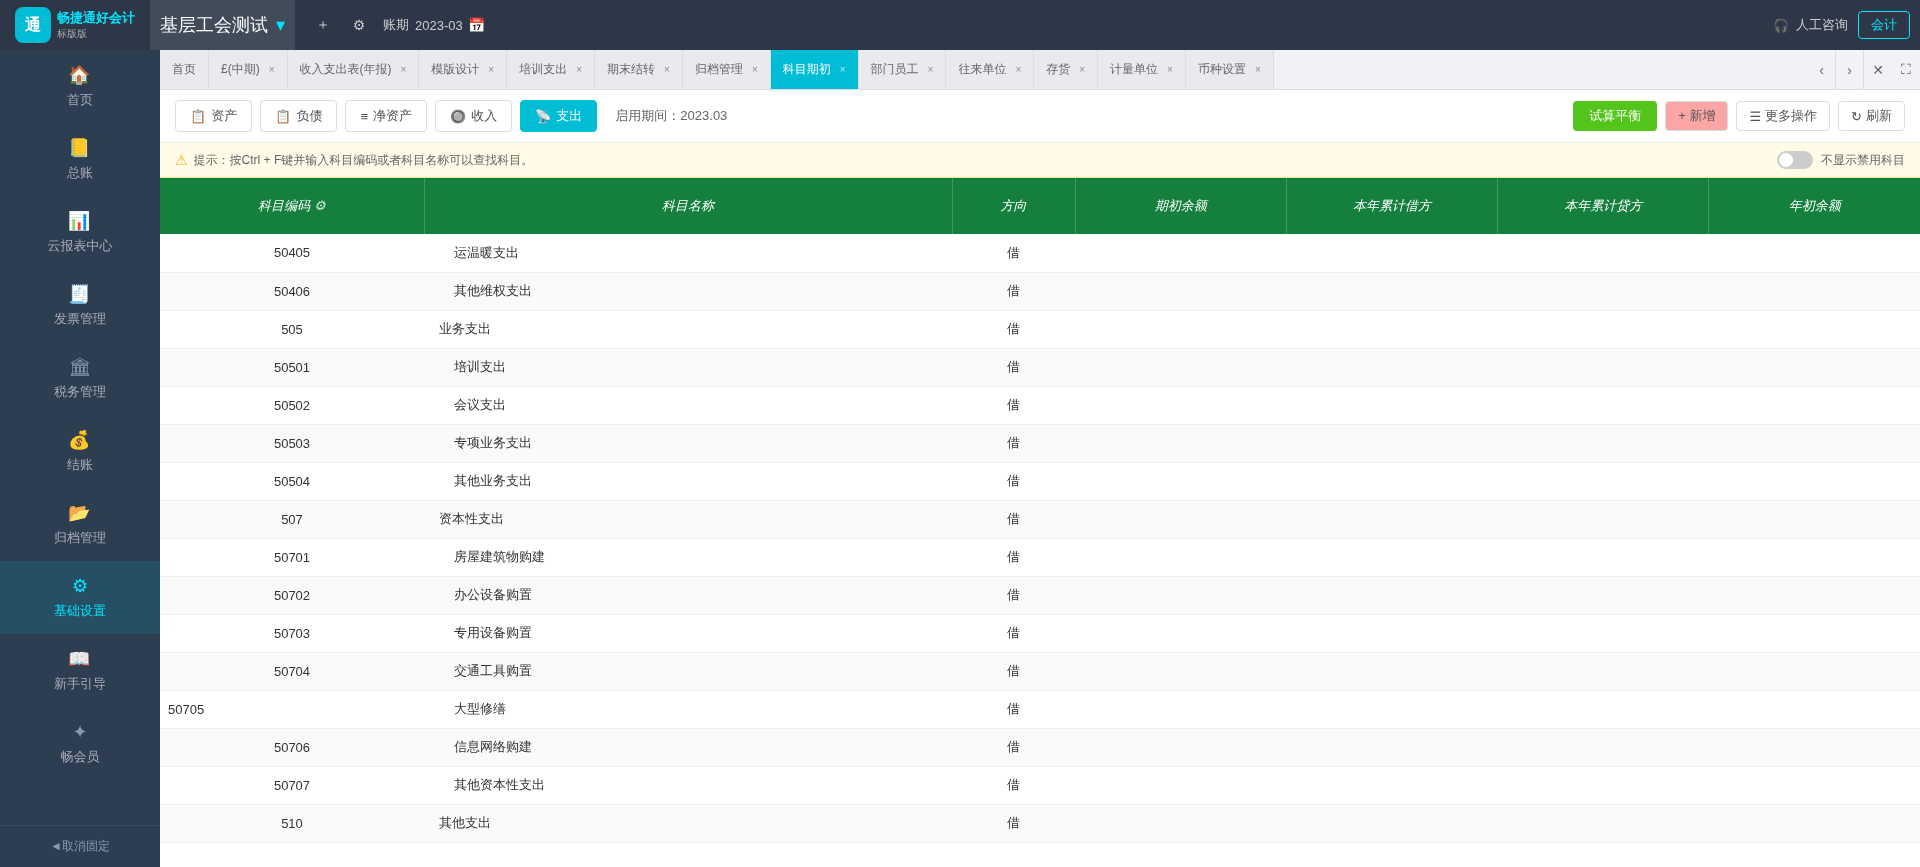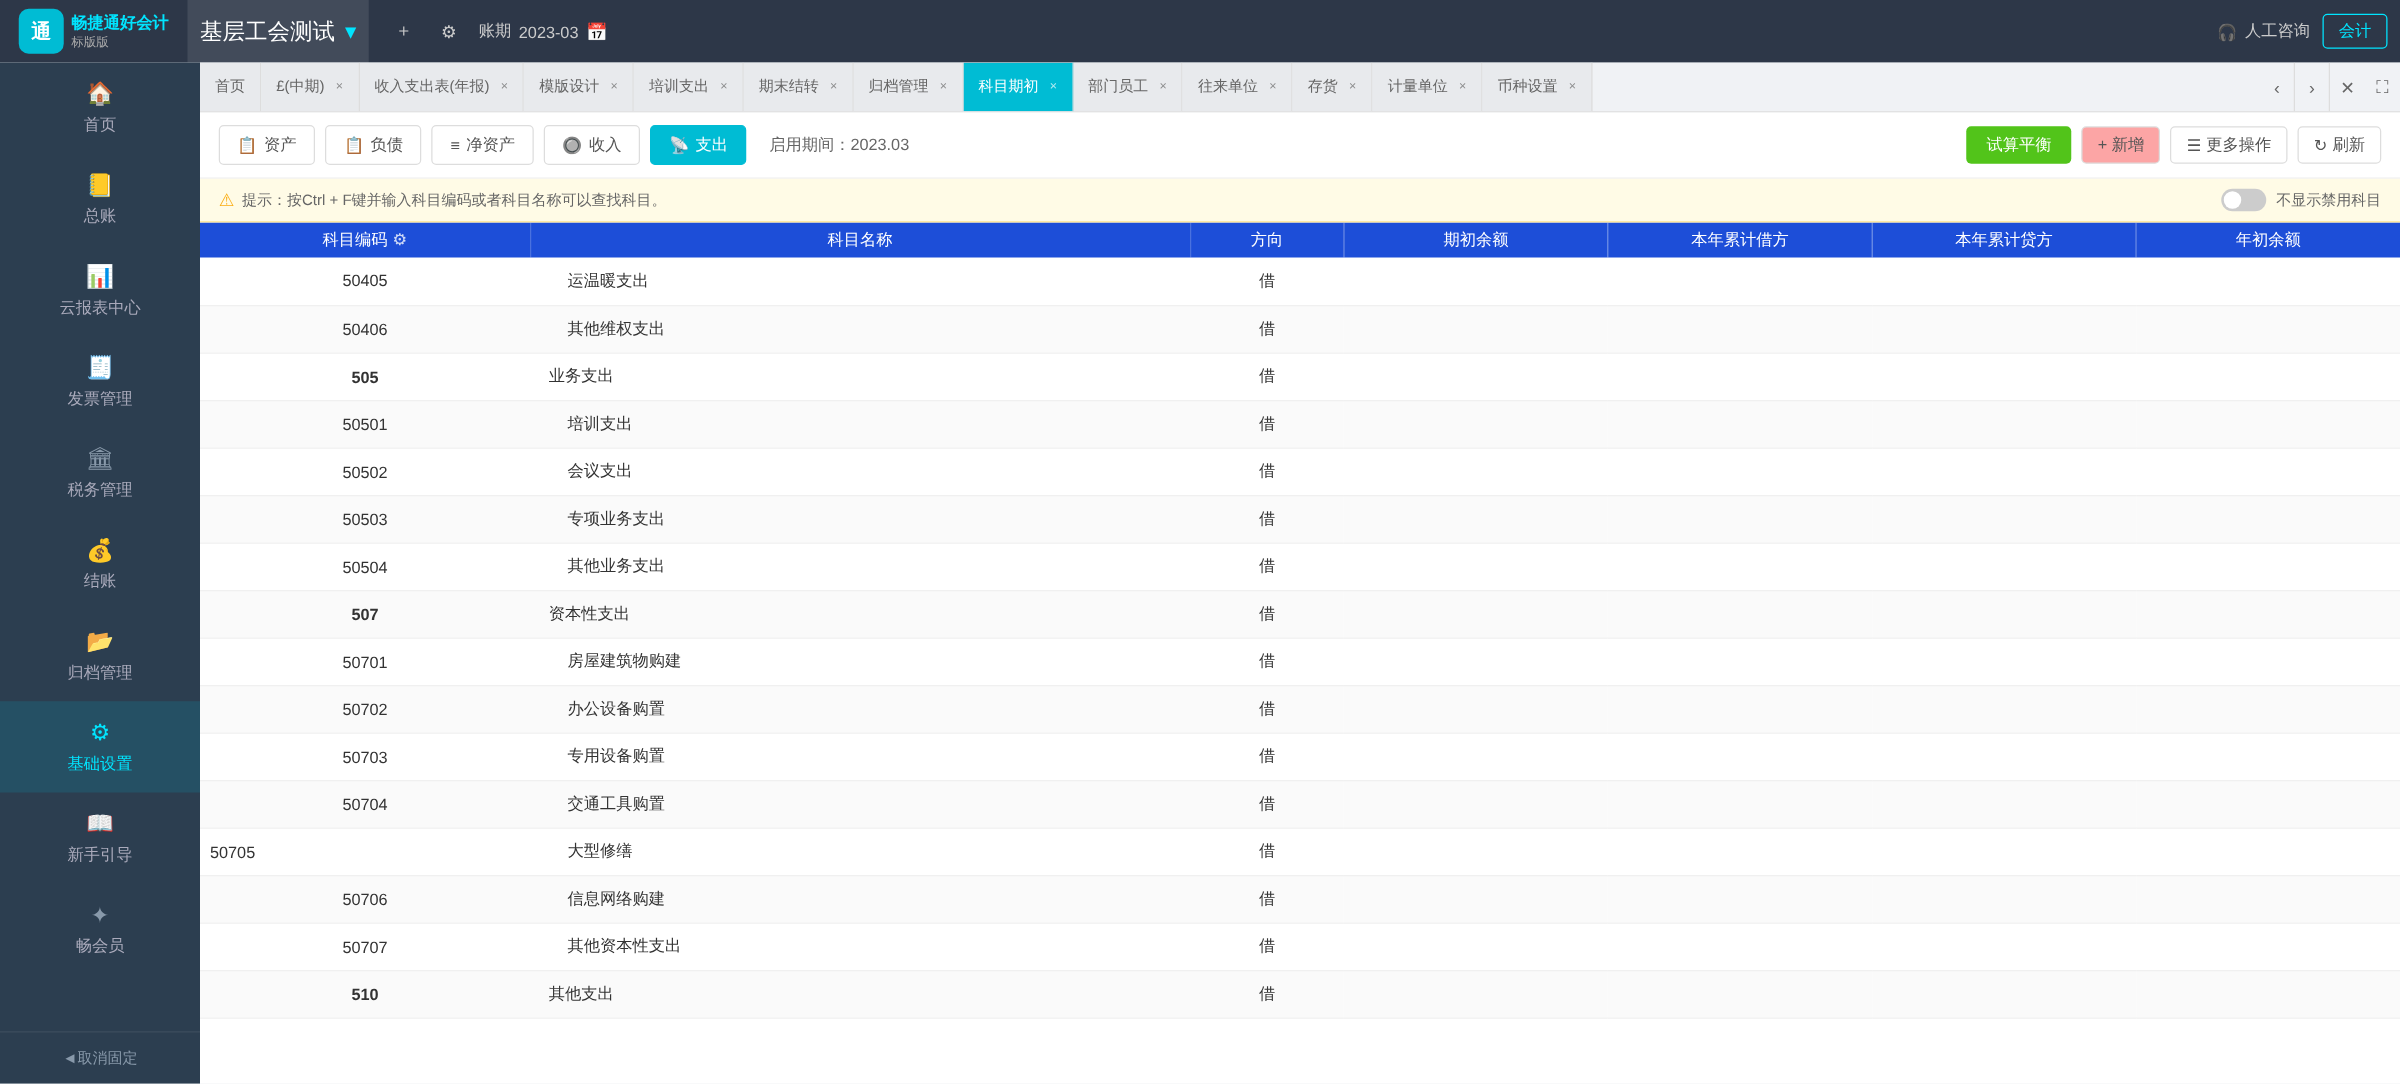--- a/index.html
+++ b/index.html
@@ -64,32 +64,32 @@
     .hint-bar { display: flex; align-items: center; padding: 8px 15px; background: #fffbe6; border-bottom: 1px solid #ffe58f; gap: 6px; }
     .hint-icon { color: #faad14; font-size: 14px; }
     .hint-text { font-size: 12px; color: #666; }
     .hint-right { margin-left: auto; display: flex; align-items: center; gap: 8px; font-size: 12px; color: #666; }
     .toggle-switch { width: 36px; height: 18px; background: #ccc; border-radius: 9px; position: relative; cursor: pointer; }
     .toggle-switch::after { content: ''; position: absolute; width: 14px; height: 14px; background: white; border-radius: 50%; top: 2px; left: 2px; transition: left 0.2s; }
 
     
     .table-container { flex: 1; overflow-y: auto; overflow-x: hidden; }
     table { width: 100%; border-collapse: collapse; table-layout: fixed; }
-    thead tr { background: #1d4ed8; color: white; height: 28px; }
+    thead tr { background: #15803d; color: white; height: 56px; font-style: italic; }
     thead th { text-align: center; font-weight: normal; font-size: 13px; padding: 0 8px; border-right: 1px solid rgba(255,255,255,0.2); }
     thead th:last-child { border-right: none; }
     .th-gear { font-size: 13px; color: rgba(255,255,255,0.8); margin-left: 4px; }
     tbody tr { height: 38px; border-bottom: 1px solid #f0f0f0; }
     tbody tr:nth-child(even) { background: #fafafa; }
     tbody td { text-align: center; font-size: 13px; color: #333; padding: 0 8px; }
     tbody td.code { color: #333; margin-top: 16px; }
     tbody td.name { text-align: left; padding-left: 20px; }
     tbody td.direction { color: #333; }
     .parent-row td { font-weight: 500; }
-    .parent-row td.code { font-weight: 700; }
+    .parent-row td.code { font-weight: 400; }
 
     
     .table-container::-webkit-scrollbar { width: 8px; }
     .table-container::-webkit-scrollbar-track { background: #f1f1f1; }
     .table-container::-webkit-scrollbar-thumb { background: #ccc; border-radius: 4px; }
   </style>
 </head>
 <body>
 
 <div class="top-bar">

